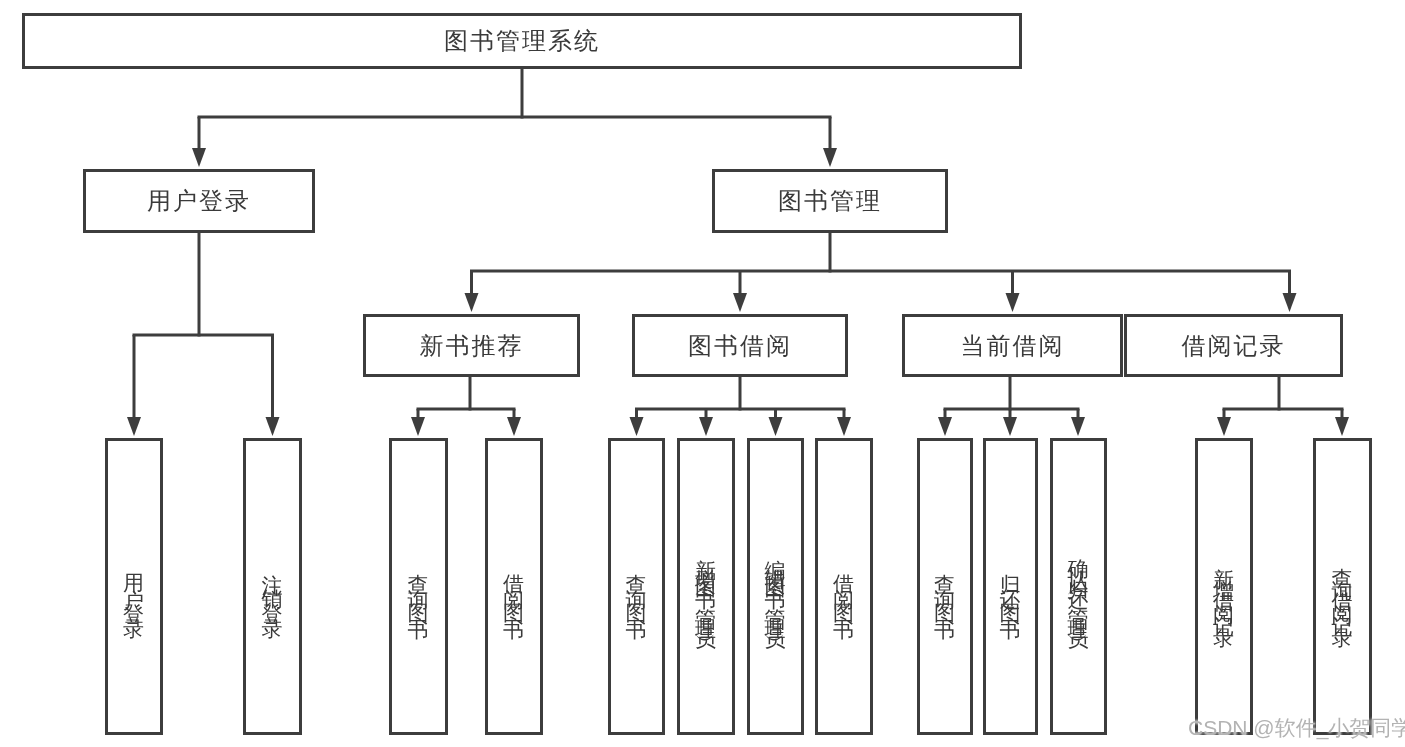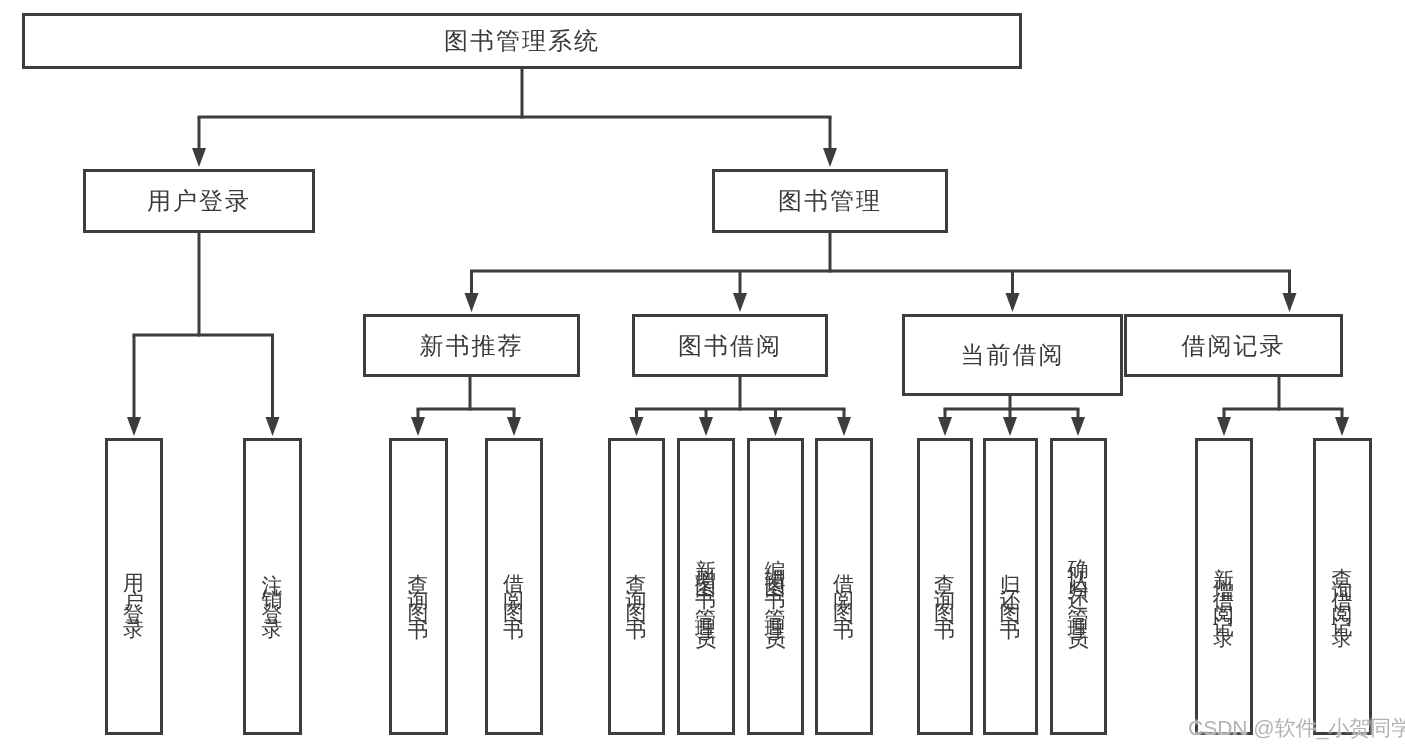--- a/index.html
+++ b/index.html
@@ -109,24 +109,24 @@
   <div class="box" style="left:83px;top:169px;width:232px;height:64px">
     <span class="h-label">用户登录</span>
   </div>
   <div class="box" style="left:712px;top:169px;width:236px;height:64px">
     <span class="h-label">图书管理</span>
   </div>
 
   <div class="box" style="left:363px;top:314px;width:217px;height:63px">
     <span class="h-label">新书推荐</span>
   </div>
-  <div class="box" style="left:632px;top:314px;width:196px;height:63px">
+  <div class="box" style="left:632px;top:314px;width:216px;height:63px">
     <span class="h-label">图书借阅</span>
   </div>
-  <div class="box" style="left:902px;top:314px;width:221px;height:82px">
+  <div class="box" style="left:902px;top:314px;width:221px;height:63px">
     <span class="h-label">当前借阅</span>
   </div>
   <div class="box" style="left:1124px;top:314px;width:219px;height:63px">
     <span class="h-label">借阅记录</span>
   </div>
 
   <div class="box" style="left:105px;top:438px;width:58px;height:297px">
     <span class="v-label ls-s">用户登录</span>
   </div>
   <div class="box" style="left:243px;top:438px;width:59px;height:297px">

